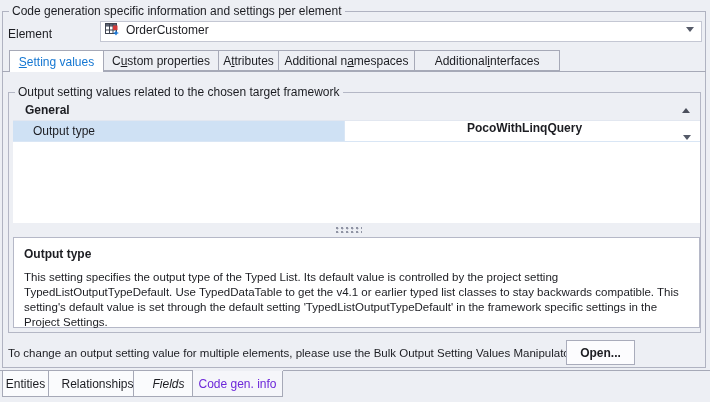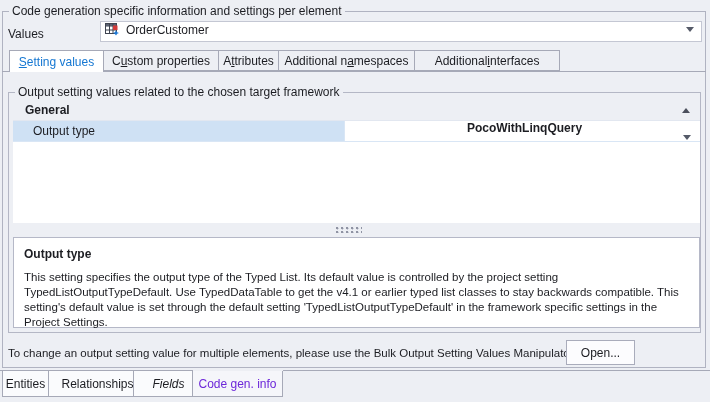--- a/index.html
+++ b/index.html
@@ -86,40 +86,40 @@
   }
   .desc-title { font-weight: bold; }
   .desc-body { margin-top: 9px; font-size: 11.5px; line-height: 15px; }
 
   
   .bulk-text { left: 8px; top: 347px; font-size: 11.5px; white-space: nowrap; }
   .btn {
     left: 566px; top: 340px; width: 69px; height: 25px;
     background: #fcfcfe; border: 1px solid #a9acbb;
     font-family: "Liberation Sans", sans-serif; font-size: 12px; color: #1c1d22;
-    display: flex; align-items: center; justify-content: center;
+    display: flex; align-items: center; justify-content: center; font-weight: bold;
   }
 
   
   .btabline { top: 370px; height: 1px; background: #a6a9b7; }
   .btab {
     position: absolute; top: 371px; height: 26px;
     border: 1px solid #a6a9b7; border-top: none; background: #fafbfd;
     display: flex; align-items: center; justify-content: center; white-space: nowrap;
   }
   .btab.selected { background: #f5f6fa; color: #6d28d9; }
 </style>
 </head>
 <body>
 
 <div class="gb gb-outer">
   <span class="gb-title">Code generation specific information and settings per element</span>
 </div>
 
-<div class="abs el-label">Values</div>
+<div class="abs el-label">Element</div>
 <div class="abs combo">
   <span style="display:flex;">
     <svg width="15" height="15" viewBox="0 0 15 15">
       <rect x="0.5" y="1.5" width="11" height="10" fill="#ffffff" stroke="#3f4450"></rect>
       <rect x="1" y="2" width="10" height="2.6" fill="#5a6170"></rect>
       <line x1="4.5" y1="2" x2="4.5" y2="11.5" stroke="#3f4450" stroke-width="1"></line>
       <line x1="8" y1="2" x2="8" y2="11.5" stroke="#3f4450" stroke-width="1"></line>
       <line x1="1" y1="8" x2="11.5" y2="8" stroke="#3f4450" stroke-width="1"></line>
       <rect x="8" y="3.5" width="4.5" height="4.5" fill="#d23a3a"></rect>
       <polygon points="11,8.5 12.2,10.3 14,11 12.2,11.7 11,13.5 9.8,11.7 8,11 9.8,10.3" fill="#1f7ad6"></polygon>

